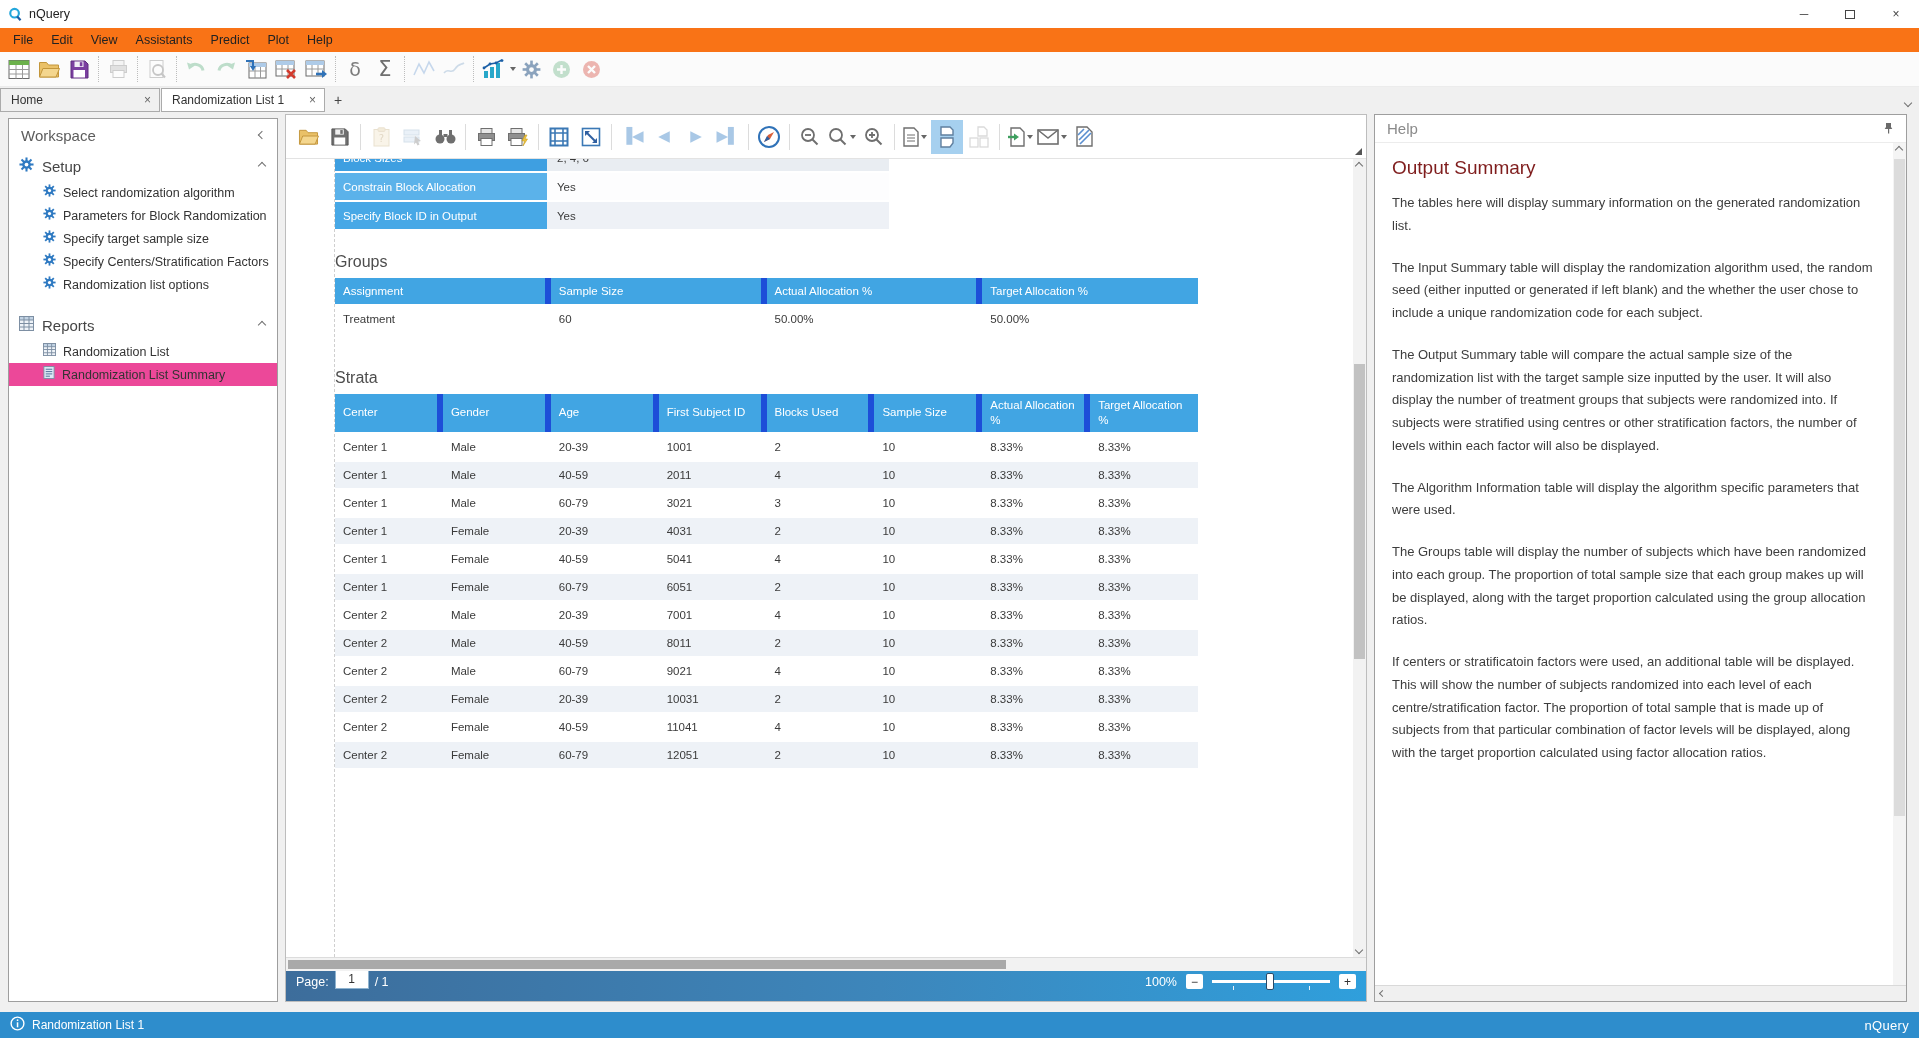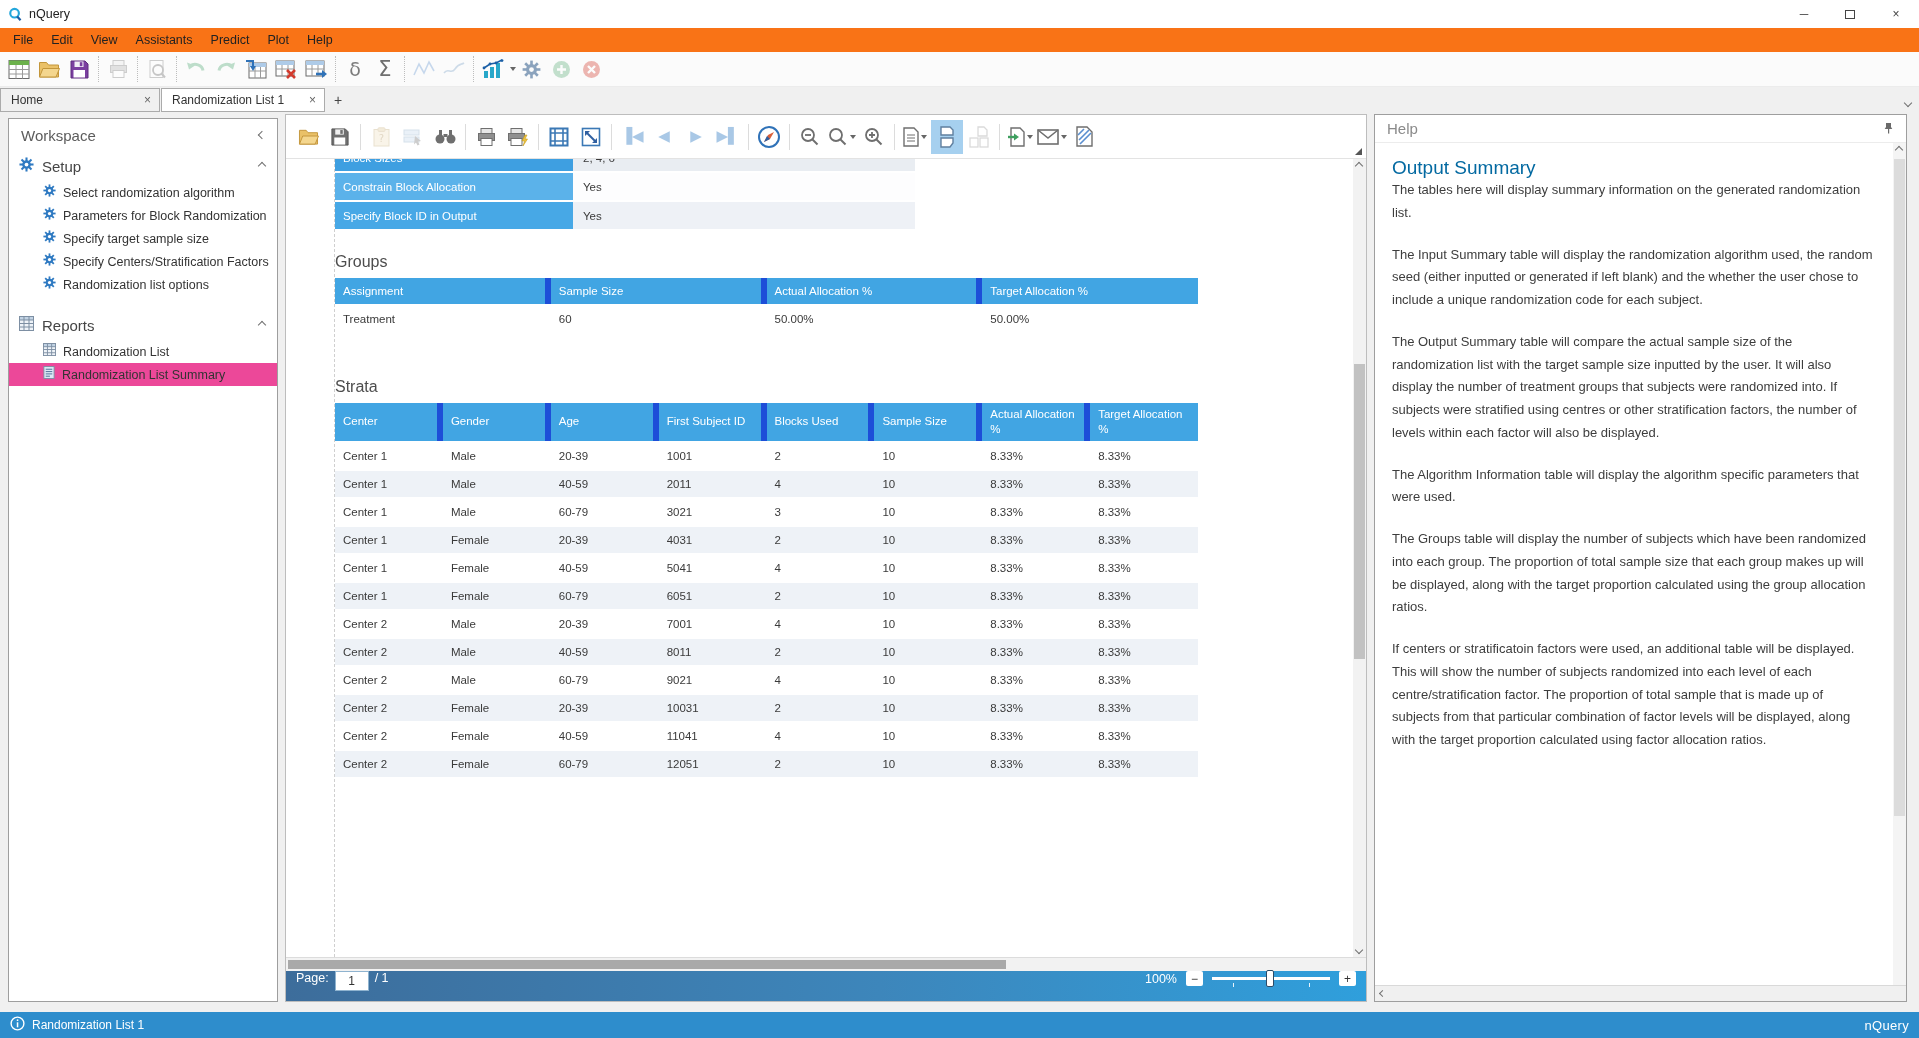--- a/index.html
+++ b/index.html
@@ -59,58 +59,58 @@
 .navg{font-size:15px;color:#a9c8e6;line-height:1;font-family:"DejaVu Sans",sans-serif}
 
 .rv-doc{flex:1;position:relative;background:#fff;overflow:hidden}
 .margin-line{position:absolute;left:48px;top:0;bottom:0;border-left:1px dashed #cfcfcf}
 .rv-content{position:absolute;left:49px;top:0;width:863px}
 
 .kv-row{height:27px;margin-bottom:2px;width:580px}
 .kv-inner{display:flex;height:27px}
 .kv-row.clipped{height:12px;overflow:hidden}
 .kv-row.clipped .kv-inner{margin-top:-15px}
-.kv-label{width:238px;color:#fff;display:flex;align-items:center;padding:0 8px;font-size:11.5px}
+.kv-label{width:212px;color:#fff;display:flex;align-items:center;padding:0 8px;font-size:11.5px}
 .kv-value{width:342px;display:flex;align-items:center;padding:0 10px;font-size:11.5px;color:#3a3a3a}
 .kv-row.r0 .kv-label{background:#3e9fe1}.kv-row.r0 .kv-value{background:#e9edf2}
 .kv-row.r1 .kv-label{background:#5bb2ea}.kv-row.r1 .kv-value{background:#fdfdfe}
 .kv-row.r2 .kv-label{background:#47a8e6}.kv-row.r2 .kv-value{background:#eef1f6}
 
 .doc-title{font-size:16px;color:#4d4d4d;margin:24px 0 5px 0}
-.doc-title.strata{margin-top:44px}
+.doc-title.strata{margin-top:35px}
 .dtable{border-collapse:separate;border-spacing:0 2px;width:863px;table-layout:fixed}
 .dtable th{background:#41a5e3;color:#fff;font-weight:normal;text-align:left;padding:4px 8px;font-size:11.5px;vertical-align:middle;border-right:6px solid #1d4ed8;line-height:1.3}
 .dtable th:last-child{border-right:none}
 .dtable td{padding:4px 8px;font-size:11.5px;color:#3a3a3a;height:26px;vertical-align:middle}
 #groups-table th{height:26px}
 #strata-table th{height:35px}
 .dtable tbody tr:nth-child(even) td{background:#eef2f7}
 .dtable tbody tr:nth-child(odd) td{background:#fff}
 
 .rv-vscroll{position:absolute;right:0;top:0;bottom:0;width:13px;background:#f2f2f2}
 .rv-vthumb{position:absolute;left:1px;right:1px;top:205px;height:295px;background:#c2c2c2}
 .sb-ar{position:absolute;left:3px;width:6px;height:6px}
 .rv-hscroll{height:14px;background:#f2f2f2;border-top:1px solid #dcdcdc;position:relative;flex:0 0 auto}
 .rv-hthumb{position:absolute;left:2px;top:2px;bottom:2px;width:718px;background:#a9a9a9}
 
-.rv-pagebar{height:30px;background:linear-gradient(90deg,#3d6d9b 0%,#3d86bb 55%,#2f9fdc 100%);display:flex;align-items:flex-start;color:#fff;padding:0 10px;font-size:12.5px;flex:0 0 auto}
+.rv-pagebar{height:30px;background:linear-gradient(90deg,#3d6d9b 0%,#3d86bb 55%,#2f9fdc 100%);display:flex;align-items:flex-end;color:#fff;padding:12px 10px;font-size:12.5px;flex:0 0 auto}
 .page-input{width:34px;height:20px;border:1px solid #8fb3cf;text-align:center;font-size:12px;color:#333;margin:0 6px;background:#fff}
 .zoom-area{margin-left:auto;display:flex;align-items:center;gap:9px}
 .zoom-btn{width:17px;height:15px;background:#fff;border-radius:2px;display:flex;align-items:center;justify-content:center;color:#333;font-size:12px;line-height:1}
 .zoom-track{width:118px;height:3px;background:#fff;position:relative}
 .zoom-thumb{position:absolute;left:46%;top:-7px;width:8px;height:17px;background:#fff;border:1px solid #2c4a66;border-radius:2px}
 .zoom-tick{position:absolute;top:6px;width:1px;height:4px;background:#e8f2fa}
 
 
 .helppanel{position:absolute;left:1374px;top:2px;width:533px;bottom:6px;background:#fff;border:1px solid #9e9e9e;display:flex;flex-direction:column}
 .hp-header{height:27px;display:flex;align-items:center;padding:0 12px;color:#8a8a8a;font-size:15px;flex:0 0 auto}
 .hp-pin{margin-left:auto}
 .hp-body{flex:1;position:relative;overflow:hidden;border-top:1px solid #ececec}
 .hp-content{position:absolute;left:0;top:0;right:13px;padding:14px 20px 0 17px}
-.hp-heading{font-size:19px;font-weight:normal;color:#0369a1;}
+.hp-heading{font-size:19px;font-weight:normal;color:#7f1d1d;margin-bottom:13px}
 .hp-content p{font-size:13px;line-height:1.75;color:#3d3d3d;margin-bottom:19px}
 .hp-vscroll{position:absolute;right:0;top:0;bottom:0;width:13px;background:#f4f4f4}
 .hp-vthumb{position:absolute;left:1px;right:1px;top:16px;height:78%;background:#dcdcdc}
 .hp-footer{height:16px;background:#f0f0f0;border-top:1px solid #d9d9d9;display:flex;align-items:center;flex:0 0 auto}
 .hp-footer .chev{margin-left:5px;width:5px;height:5px}
 
 
 .statusbar{height:26px;background:#2e8dcc;display:flex;align-items:center;padding:0 10px;color:#fff;flex:0 0 auto;margin-top:4px}
 .sb-text{margin-left:7px;font-size:12px}
 .sb-brand{margin-left:auto;font-size:13px;display:flex;align-items:center;gap:1px;letter-spacing:.3px}

